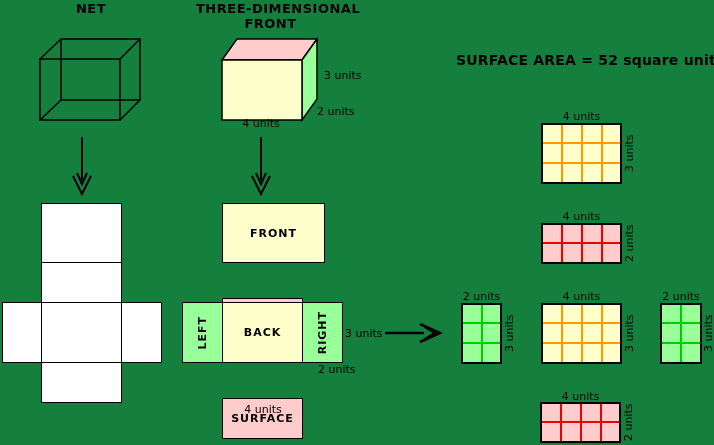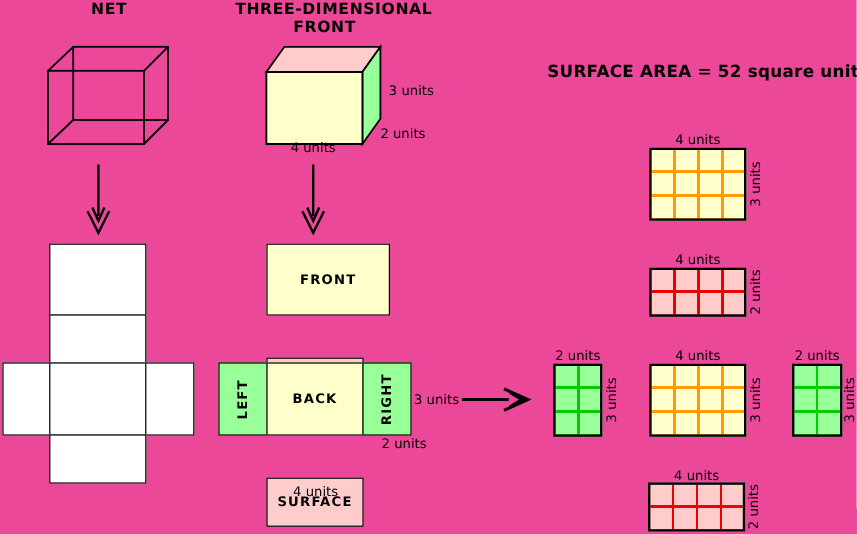--- a/index.html
+++ b/index.html
@@ -1,16 +1,16 @@
 <!DOCTYPE html>
 <html><head>
 <meta charset="utf-8">
 <style>
   html,body{margin:0;padding:0;background:#fff;}
-  .stage{position:relative;width:714px;height:445px;background:#ec4899;overflow:hidden;
+  .stage{position:relative;width:714px;height:445px;background:#15803d;overflow:hidden;
          font-family:"DejaVu Sans","Liberation Sans",sans-serif;color:#000;}
   .abs{position:absolute;}
   .h1{position:absolute;font-size:13px;font-weight:bold;letter-spacing:.5px;text-align:center;line-height:15px;white-space:nowrap;}
   .sa{position:absolute;font-size:14px;font-weight:bold;letter-spacing:.2px;white-space:nowrap;}
   .ulabel{position:absolute;font-size:11px;line-height:11px;white-space:nowrap;}
   .center{text-align:center;}
   .vlabel{position:absolute;font-size:11px;writing-mode:vertical-rl;transform:rotate(180deg);
           text-align:center;white-space:nowrap;line-height:13px;}
   .vtext{writing-mode:vertical-rl;transform:rotate(180deg);}
   .pface{position:absolute;box-sizing:border-box;border:1.5px solid #000;background:#fff;}

